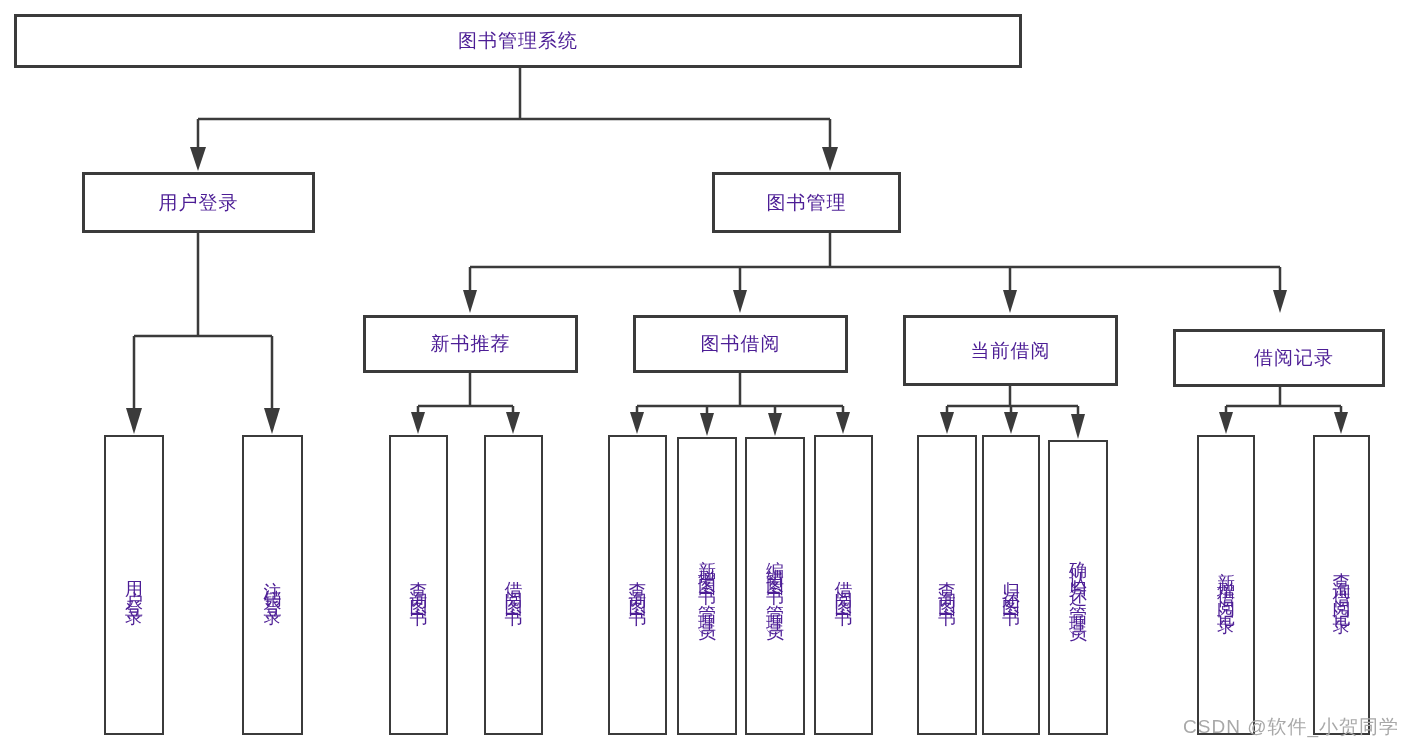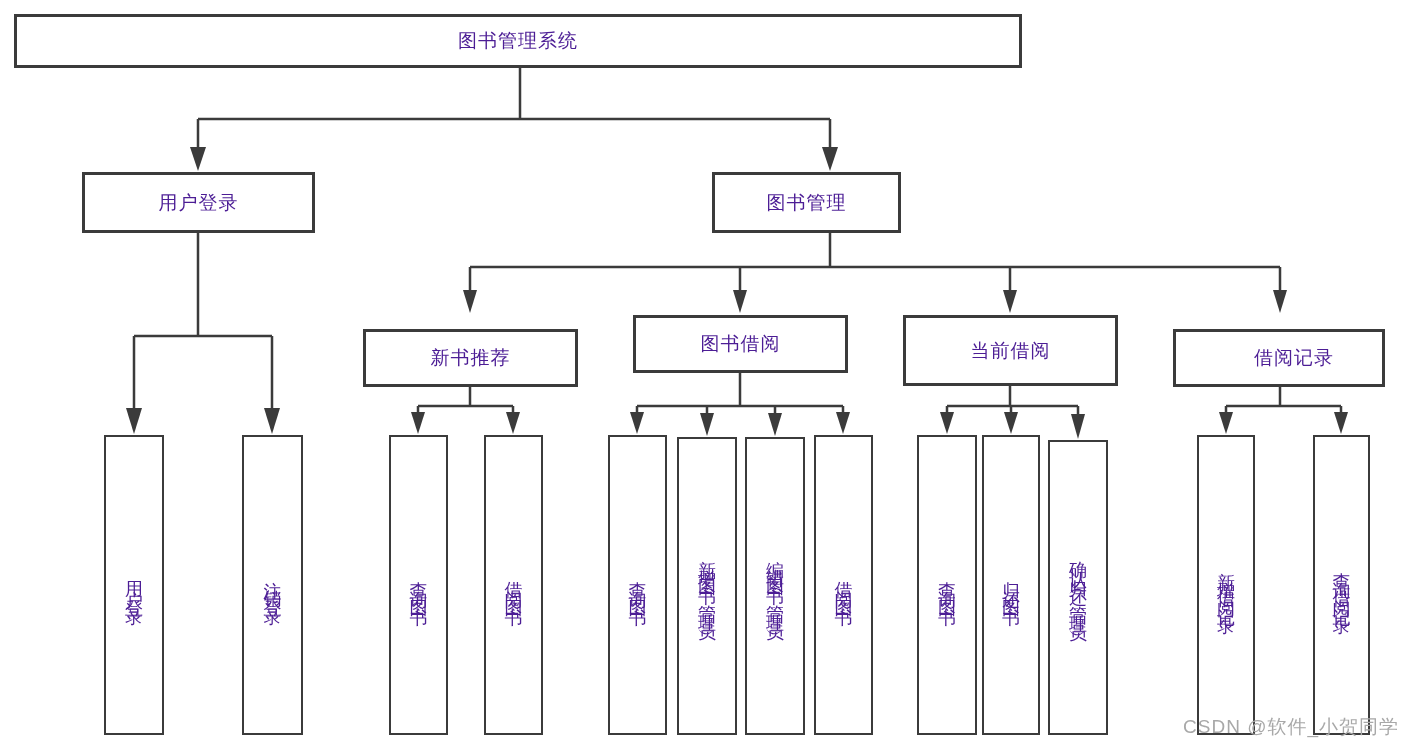--- a/index.html
+++ b/index.html
@@ -29,21 +29,21 @@
     writing-mode: vertical-lr;
     text-orientation: mixed;
     font-size: 18px;
     letter-spacing: 9px;
     line-height: 1;
   }
   
   .n-root       { left: 14px;  top: 14px;  width: 1008px; height: 54px; }
   .n-user-login { left: 82px;  top: 172px; width: 233px;  height: 61px; }
   .n-book-mgmt  { left: 712px; top: 172px; width: 189px;  height: 61px; }
-  .n-g0 { left: 363px;  top: 329px; width: 215px; height: 58px; text-align: right; }
+  .n-g0 { left: 363px;  top: 315px; width: 215px; height: 58px; text-align: right; }
   .n-g1 { left: 633px;  top: 315px; width: 215px; height: 58px; }
   .n-g2 { left: 903px;  top: 315px; width: 215px; height: 71px; }
   .n-g3 { left: 1173px; top: 329px; width: 212px; height: 58px; padding-left: 30px; }
   .n-b0c0 { left: 104px;  top: 435px; width: 60px; height: 300px; }
   .n-b0c1 { left: 242px;  top: 435px; width: 61px; height: 300px; }
   .n-g0c0 { left: 389px;  top: 435px; width: 59px; height: 300px; }
   .n-g0c1 { left: 484px;  top: 435px; width: 59px; height: 300px; }
   .n-g1c0 { left: 608px;  top: 435px; width: 59px; height: 300px; }
   .n-g1c1 { left: 677px;  top: 437px; width: 60px; height: 298px; }
   .n-g1c2 { left: 745px;  top: 437px; width: 60px; height: 298px; }

